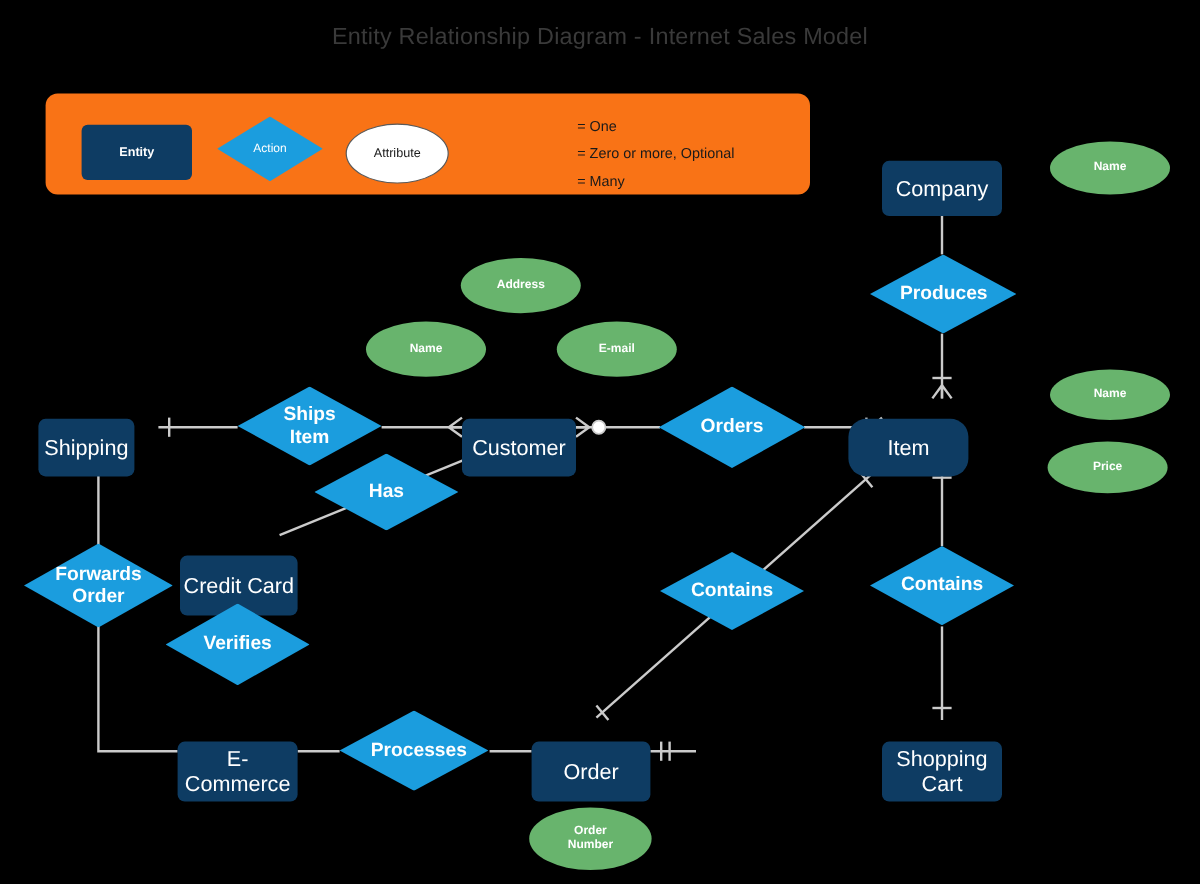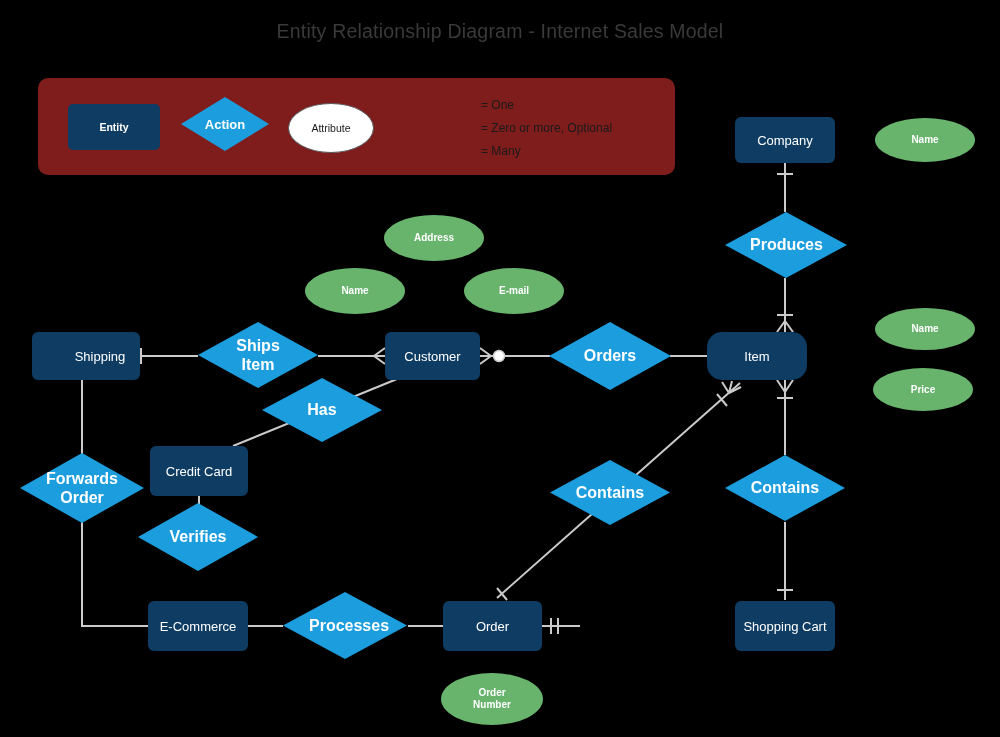--- a/index.html
+++ b/index.html
@@ -13,58 +13,58 @@
   .title {
     position: absolute; left: 0; top: 20px; width: 1000px;
     text-align: center;
     font-size: 19.5px; font-weight: 400;
     color: var(--color-title-text, #3a3a3a);
     letter-spacing: 0.2px;
   }
   
   .legend {
     position: absolute; left: 38px; top: 78px;
-    width: 637px; height: 97px;
-    background: #7f1d1d;
+    width: 637px; height: 84px;
+    background: #f97316;
     border-radius: 10px;
   }
   .legend-entity {
     position: absolute; left: 30px; top: 26px;
     width: 92px; height: 46px;
     background: var(--color-entity-fill, #0e3c63);
     border-radius: 5px;
     display: flex; align-items: center; justify-content: center;
     color: #fff; font-size: 10.5px; font-weight: bold;
   }
   .legend-action {
     position: absolute; left: 143px; top: 19px;
     width: 88px; height: 54px;
     background: var(--color-action-fill, #1b9dde);
     clip-path: polygon(50% 0, 100% 50%, 50% 100%, 0 50%);
     display: flex; align-items: center; justify-content: center;
-    color: #fff; font-size: 13px; font-weight: bold;
+    color: #fff; font-size: 10px; font-weight: normal;
   }
   .legend-attr {
     position: absolute; left: 250px; top: 25px;
     width: 84px; height: 48px;
     background: #fff; border: 1px solid #5a5a5a; border-radius: 50%;
     display: flex; align-items: center; justify-content: center;
     color: #1a1a1a; font-size: 10.5px;
   }
   .legend-label {
     position: absolute; left: 481px;
     font-size: 12px; color: #1a1a1a; line-height: 13px; white-space: nowrap;
   }
   
   .entity {
     position: absolute;
     background: var(--color-entity-fill, #0e3c63);
     border-radius: 6px;
     display: flex; align-items: center; justify-content: center;
-    color: #fff; font-size: 13px; text-align: center;
+    color: #fff; font-size: 18px; text-align: center; margin-top: 17px;
   }
   .diamond {
     position: absolute;
     background: var(--color-action-fill, #1b9dde);
     clip-path: polygon(50% 0, 100% 50%, 50% 100%, 0 50%);
     display: flex; align-items: center; justify-content: center;
     color: #fff; font-size: 16px; font-weight: bold; text-align: center;
   }
   .diamond span { display: block; width: 72px; line-height: 1.2; }
   .attr {
@@ -178,21 +178,21 @@
       <span>Attribute</span>
     </div>
   </div>
   <div class="legend-label" style="top:99px;">= One</div>
   <div class="legend-label" style="top:122px;">= Zero or more, Optional</div>
   <div class="legend-label" style="top:145px;">= Many</div>
 
   <div class="entity" style="left:735px; top:117px; width:100px; height:46px;">
     <span>Company</span>
   </div>
-  <div class="entity" style="left:32px; top:332px; width:80px; height:48px;padding-left:28px;">
+  <div class="entity" style="left:32px; top:332px; width:80px; height:48px;">
     <span>Shipping</span>
   </div>
   <div class="entity" style="left:385px; top:332px; width:95px; height:48px;">
     <span>Customer</span>
   </div>
   <div class="entity" style="left:707px; top:332px; width:100px; height:48px;border-radius:15px;">
     <span>Item</span>
   </div>
   <div class="entity" style="left:150px; top:446px; width:98px; height:50px;">
     <span>Credit Card</span>

